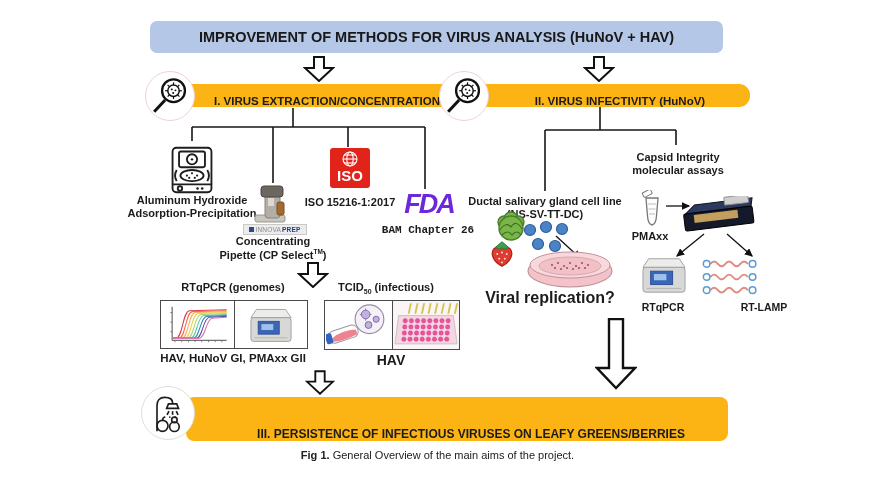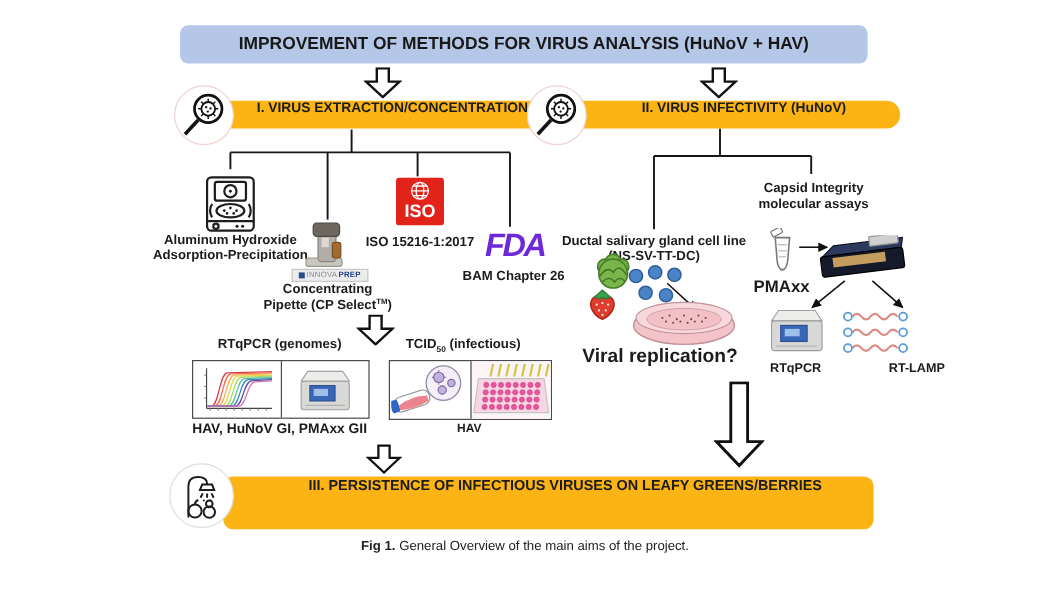--- a/index.html
+++ b/index.html
@@ -1,20 +1,20 @@
 <!DOCTYPE html>
 <html><head>
 <meta charset="utf-8">
 <style>
   html,body{margin:0;padding:0;background:#fff;}
   .stage{position:relative;width:875px;height:492px;background:#fff;overflow:hidden;
          font-family:"Liberation Sans",sans-serif;color:#1b1b1b;}
   .abs{position:absolute;}
   .lbl{position:absolute;font-weight:700;font-size:11px;line-height:1.18;text-align:center;color:#1b1b1b;}
-  .banner{position:absolute;display:flex;align-items:flex-start;justify-content:center;
+  .banner{position:absolute;display:flex;align-items:flex-end;justify-content:center;
           background:#fbb414;border-radius:11px;font-weight:700;color:#1b1b1b;}
   .title-banner{position:absolute;display:flex;align-items:center;justify-content:center;
           background:#b4c7e7;border-radius:7px;font-weight:700;font-size:14.5px;color:#181818;text-align:right;}
   .circ{position:absolute;background:#fff;border:1px solid #f0d2d0;border-radius:50%;
         display:flex;align-items:center;justify-content:center;z-index:3;}
   .barrow{position:absolute;}
   .imgbox{position:absolute;display:flex;border:1.5px solid #4a4a4a;background:#fff;}
   .imgbox .cell{flex:1;display:flex;align-items:center;justify-content:center;overflow:hidden;}
   .imgbox .cell + .cell{border-left:1.5px solid #4a4a4a;}
   .logo-bar{position:absolute;background:#ececec;border:0.5px solid #c9c9c9;display:flex;align-items:center;
@@ -175,21 +175,21 @@
       <ellipse cx="20" cy="11" rx="3.2" ry="7"></ellipse>
       <line x1="13" y1="11" x2="27" y2="11"></line>
       <line x1="14" y1="7" x2="26" y2="7"></line>
         <line x1="14" y1="15" x2="26" y2="15"></line>
     </g>
     <text x="20" y="33" text-anchor="middle" font-family="Liberation Sans, sans-serif" font-size="15" font-weight="800" fill="#fff">ISO</text>
   </svg>
   <div class="lbl" style="left:294px;top:196px;width:112px;">ISO 15216-1:2017</div>
 
   <div class="fda-logo" style="left:394px;top:189px;width:70px;">FDA</div>
-  <div class="lbl" style="left:368px;top:224px;width:120px;">BAM Chapter 26</div>
+  <div class="lbl" style="left:368px;top:224px;width:120px;font-family:Liberation Mono, monospace;">BAM Chapter 26</div>
 
   <div class="lbl" style="left:458px;top:195px;width:174px;">
     <div>Ductal salivary gland cell line</div>
     <div>(NS-SV-TT-DC)</div>
   </div>
   <svg class="abs" style="left:493px;top:210px;" width="36" height="34" viewBox="0 0 36 34">
     <g fill="#79b548" stroke="#48802b" stroke-width="1.4">
       <circle cx="11" cy="12" r="6"></circle>
         <circle cx="18" cy="9" r="7"></circle>
         <circle cx="25" cy="12" r="6"></circle>
@@ -249,21 +249,21 @@
   </div>
   <svg class="abs" style="left:637px;top:190px;" width="26" height="38" viewBox="0 0 26 38">
     <rect x="6" y="1" width="9" height="5" rx="1" fill="#fff" stroke="#777" transform="rotate(-28 10 4)"></rect>
     <path d="M9 8 H21 L19.5 26 Q19 34 15 35 Q11 34 10.5 26 Z" fill="#fdfdfd" stroke="#777" stroke-width="1.3"></path>
     <g stroke="#aaa" stroke-width="0.8">
         <line x1="11" y1="14" x2="19" y2="14"></line>
         <line x1="11.5" y1="19" x2="18.5" y2="19"></line>
         <line x1="12" y1="24" x2="18" y2="24"></line>
       </g>
   </svg>
-  <div class="lbl" style="left:628px;top:230px;width:44px;font-size:14px;">PMAxx</div>
+  <div class="lbl" style="left:628px;top:230px;width:44px;font-size:11px;">PMAxx</div>
   <svg class="abs" style="left:682px;top:196px;" width="74" height="40" viewBox="0 0 74 40">
     <g transform="rotate(-7 37 20)">
       <polygon points="4,14 14,6 72,6 70,14" fill="#2b3a5e" stroke="#10131f"></polygon>
       <rect x="2" y="14" width="69" height="17" rx="2" fill="#151a2b" stroke="#000"></rect>
       <rect x="12" y="16" width="44" height="8" fill="#c49e5e"></rect>
       <rect x="44" y="2" width="24" height="8" rx="1" fill="#cfcfcf" stroke="#949494"></rect>
     </g>
   </svg>
   <svg class="abs" style="left:639px;top:253px;" width="50" height="44" viewBox="0 0 52 46">
     <polygon points="10,6 42,6 48,15 4,15" fill="#ececea" stroke="#a0a09e"></polygon>
@@ -414,21 +414,21 @@
             <circle cx="24.5" cy="38" r="2.3"></circle>
             <circle cx="31" cy="38" r="2.3"></circle>
             <circle cx="37.5" cy="38" r="2.3"></circle>
             <circle cx="44" cy="38" r="2.3"></circle>
             <circle cx="50.5" cy="38" r="2.3"></circle>
             <circle cx="57" cy="38" r="2.3"></circle>
         </g>
       </svg>
     </div>
   </div>
-  <div class="lbl" style="left:356px;top:352px;width:70px;font-size:10px;">HAV</div>
+  <div class="lbl" style="left:356px;top:352px;width:70px;font-size:14px;">HAV</div>
 
   <div class="barrow" style="left:305px;top:370px;">
     <svg width="30" height="25" viewBox="0 0 32 26">
         <path d="M11 1 H21 V12 H30 L16 25 L2 12 H11 Z" fill="#fff" stroke="#111" stroke-width="2"></path>
       </svg>
   </div>
 
   <div class="banner" style="left:186px;top:397px;width:514px;height:44px;font-size:12px;padding-left:28px;border-radius:8px;">
     <span>III. PERSISTENCE OF INFECTIOUS VIRUSES ON LEAFY GREENS/BERRIES</span>
   </div>

